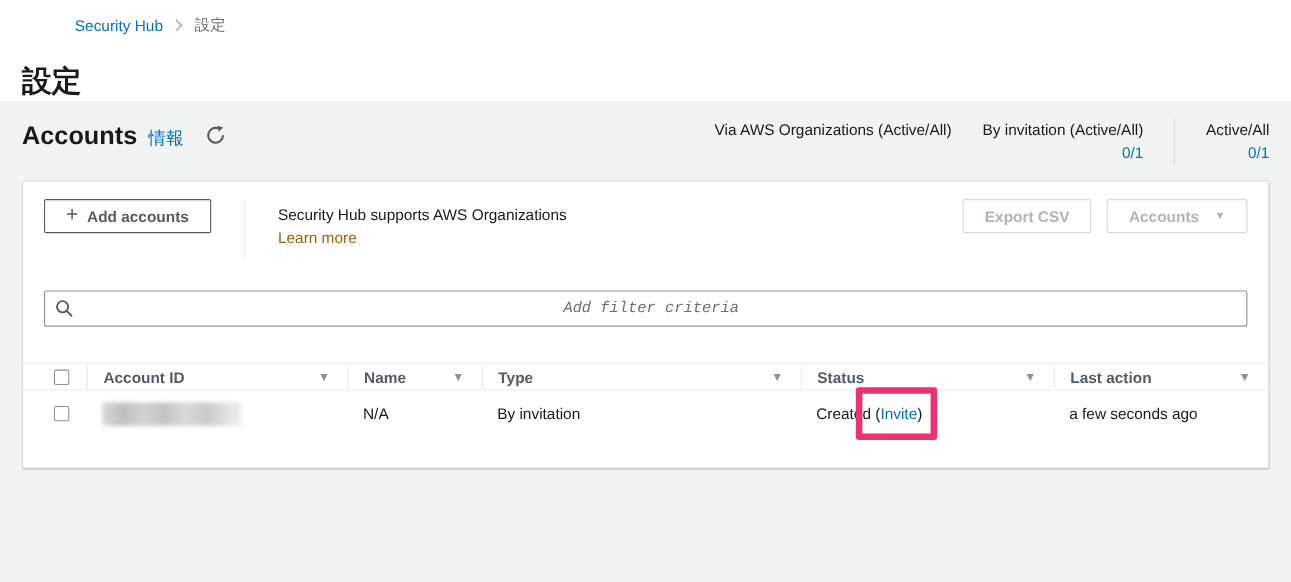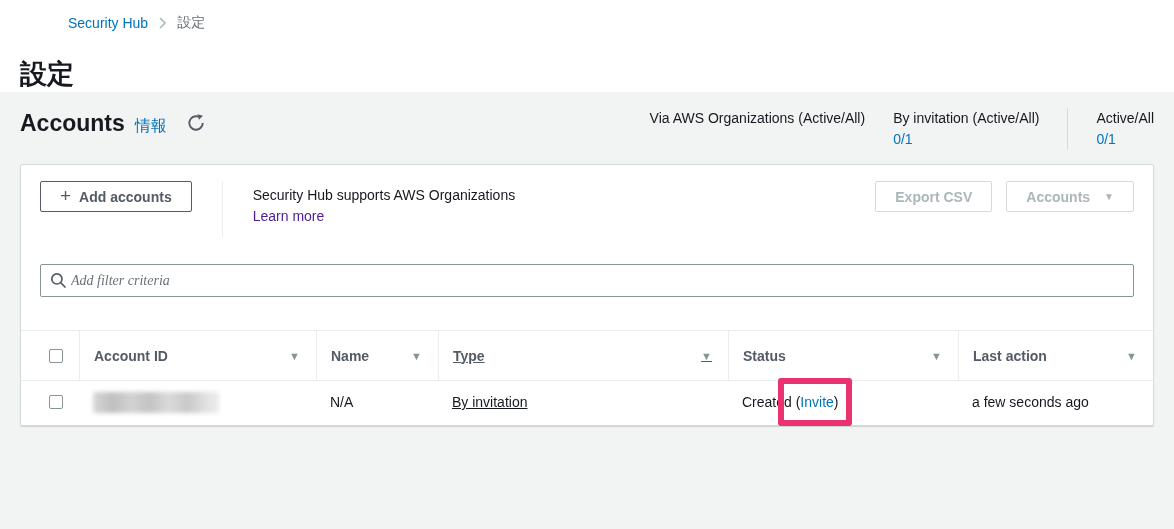--- a/index.html
+++ b/index.html
@@ -30,21 +30,21 @@
   
   .section { padding: 0 20px; }
 
   
   .accounts-header { display: flex; align-items: flex-start; margin-top: 16px; }
   .accounts-title-wrap { display: flex; align-items: flex-end; gap: 10px; }
   .accounts-title { font-size: 23px; font-weight: 700; color: #16191f; }
   .info-link { font-size: 16px; font-weight: 400; color: #0073bb; text-decoration: none; cursor: pointer; margin-top: 6px; }
   .refresh-btn { background: none; border: none; cursor: pointer; margin-left: 8px; margin-top: 4px; padding: 2px; }
   .stats { margin-left: auto; display: flex; align-items: stretch; }
-  .stat { text-align: left; padding: 0 0 0 28px; }
+  .stat { text-align: right; padding: 0 0 0 28px; }
   .stat-label { color: #16191f; line-height: 20px; }
   .stat-value { color: #0073bb; line-height: 22px; cursor: pointer; }
   .stat-divider { width: 1px; background: #d5dbdb; margin-left: 28px; }
 
   
   .card {
     background: #ffffff;
     border: 1px solid #d5dbdb;
     border-radius: 2px;
     box-shadow: 0 1px 1px 0 rgba(0,28,36,0.15);
@@ -57,44 +57,44 @@
     background: #ffffff; border-radius: 2px; cursor: pointer;
     padding: 5px 19px; height: 31px; display: inline-flex; align-items: center; gap: 8px;
   }
   .btn-normal { border: 1px solid #545b64; color: #545b64; }
   .btn-disabled { border: 1px solid #d5dbdb; color: #aab7b8; cursor: not-allowed; }
   .plus-glyph { font-size: 19px; font-weight: 400; line-height: 1; position: relative; top: -1px; }
   .caret-glyph { font-size: 10px; margin-left: 6px; }
   .toolbar-divider { width: 1px; background: #eaeded; align-self: stretch; height: 56px; margin: 0 30px; }
   .support-block { padding-top: 4px; }
   .support-text { color: #16191f; line-height: 20px; }
-  .learn-more { color: #4c1d95; text-decoration: none; cursor: pointer; line-height: 22px; display: inline-block; }
+  .learn-more { color: #a16207; text-decoration: none; cursor: pointer; line-height: 22px; display: inline-block; }
   .toolbar-right { margin-left: auto; display: flex; gap: 14px; }
 
   
   .filter-wrap { position: relative; margin: 27px 19px 0 19px; }
   .filter-input {
     width: 100%; height: 33px; border: 1px solid #879596; border-radius: 2px;
-    padding: 0 10px 0 30px; font-family: Liberation Serif, serif; font-size: 14px; font-style: italic; color: #16191f;
-    background: #ffffff; outline: none;
+    padding: 0 10px 0 20px; font-family: Liberation Mono, monospace; font-size: 14px; font-style: italic; color: #16191f;
+    background: #ffffff; outline: none; text-align: center;
   }
   .filter-input::placeholder { color: #687078; font-style: italic; }
   .search-icon { position: absolute; left: 10px; top: 8px; pointer-events: none; }
 
   
   .table { margin-top: 33px; }
-  .thead { display: flex; border-top: 1px solid #eaeded; border-bottom: 1px solid #eaeded; height: 51px; align-items: center; }
+  .thead { display: flex; border-top: 1px solid #eaeded; border-bottom: 1px solid #eaeded; height: 25px; align-items: center; }
   .trow { display: flex; height: 42px; align-items: flex-end; }
   .cell { display: flex; align-items: center; height: 100%; padding-left: 14px; }
   .hcell { font-weight: 700; color: #545b64; cursor: pointer; }
   .thead .cell + .cell { border-left: 1px solid #eaeded; }
   .col-check { width: 58px; padding-left: 28px; }
   .col-id { width: 237px; }
   .col-name { width: 122px; }
-  .col-type { width: 290px; text-decoration: underline; }
+  .col-type { width: 290px; }
   .col-status { width: 230px; position: relative; }
   .col-last { flex: 1; }
   .sort-caret { margin-left: auto; margin-right: 16px; color: #879596; font-size: 11px; cursor: pointer; }
   .checkbox {
     width: 14px; height: 14px; border: 1px solid #879596; border-radius: 2px; background: #fff; cursor: pointer;
     appearance: none; -webkit-appearance: none;
   }
   .redacted-id {
     width: 126px; height: 21px; border-radius: 2px;
     background: linear-gradient(90deg,#d8d8d8,#bfbfbf 15%,#d2d2d2 30%,#c3c3c3 45%,#dadada 60%,#c9c9c9 75%,#e9e9e9 95%);

